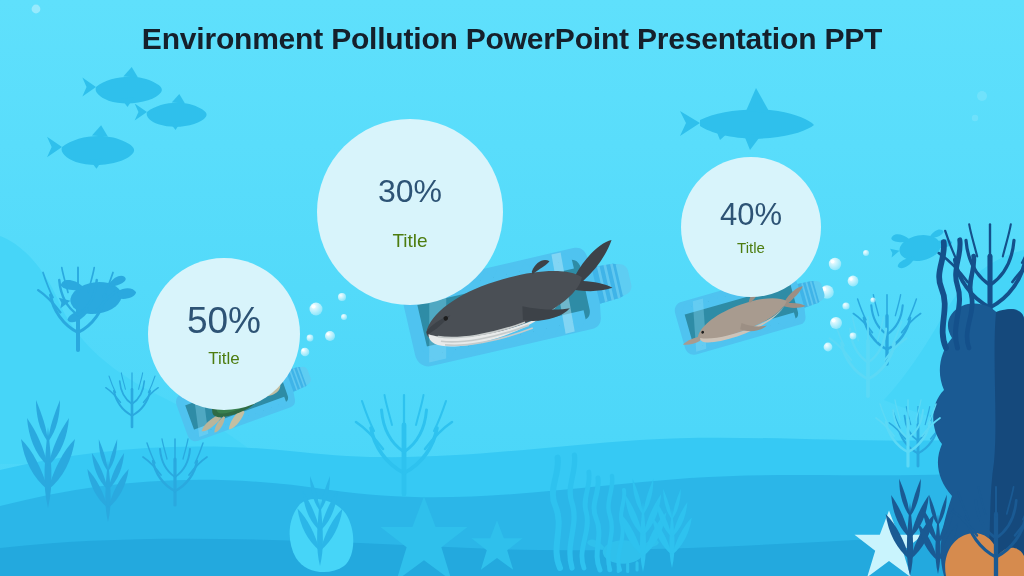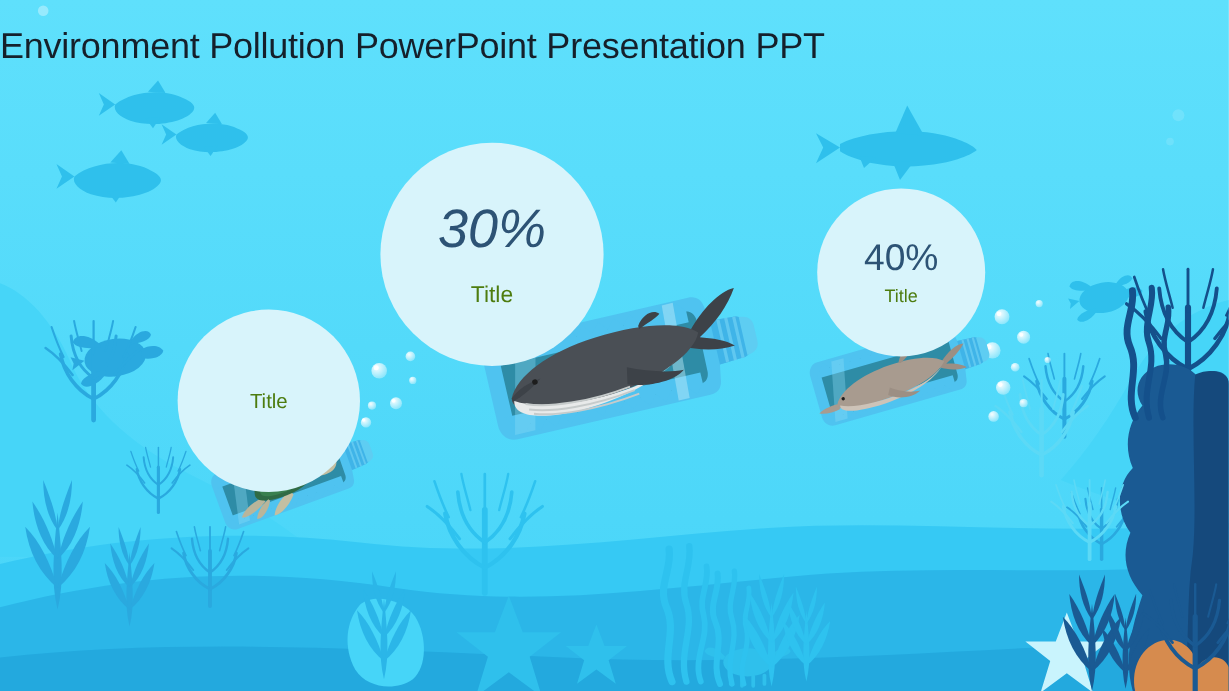--- a/index.html
+++ b/index.html
@@ -24,22 +24,23 @@
     top: 0;
     width: 1024px;
     height: 576px;
     display: block;
   }
   #slide-title {
     position: absolute;
     left: 0;
     top: 22px;
     width: 1024px;
+    text-align: center;
     font-size: 30px;
-    font-weight: 400;
+    font-weight: 700;
     letter-spacing: -0.2px;
     color: #15202b;
     font-family: "Liberation Sans", sans-serif;
     z-index: 40;
     white-space: nowrap;
   }
   .callout {
     position: absolute;
     z-index: 30;
     border-radius: 50%;
@@ -59,21 +60,21 @@
   .callout .sub {
     color: #4d7c0f;
     font-weight: 400;
     font-family: "Liberation Sans", sans-serif;
     line-height: 1;
   }
   #callout-0 { left: 148px; top: 258px; width: 152px; height: 152px; }
   #callout-0 .pct { font-size: 37px; margin-bottom: 11px; }
   #callout-0 .sub { font-size: 17px; }
   #callout-1 { left: 317px; top: 119px; width: 186px; height: 186px; }
-  #callout-1 .pct { font-size: 45px; margin-bottom: 24px; font-style: italic; }
+  #callout-1 .pct { font-size: 32px; margin-bottom: 24px; }
   #callout-1 .sub { font-size: 19px; }
   #callout-2 { left: 681px; top: 157px; width: 140px; height: 140px; }
   #callout-2 .pct { font-size: 31px; margin-bottom: 10px; }
   #callout-2 .sub { font-size: 15px; }
 </style>
 </head>
 <body>
 
 <div id="slide">
 
@@ -351,20 +352,21 @@
     <g>
       <circle cx="36" cy="9" r="4.4" fill="#eafaff" opacity="0.4"></circle>
       <circle cx="982" cy="96" r="5" fill="#7fe4fb" opacity="0.6"></circle>
       <circle cx="975" cy="118" r="3.2" fill="#7fe4fb" opacity="0.55"></circle>
     </g>
   </svg>
 
   <div id="slide-title">Environment Pollution PowerPoint Presentation PPT</div>
 
   <div class="callout" id="callout-0">
+    <div class="pct">50%</div>
     <div class="sub">Title</div>
   </div>
 
   <div class="callout" id="callout-1">
     <div class="pct">30%</div>
     <div class="sub">Title</div>
   </div>
 
   <div class="callout" id="callout-2">
     <div class="pct">40%</div>

